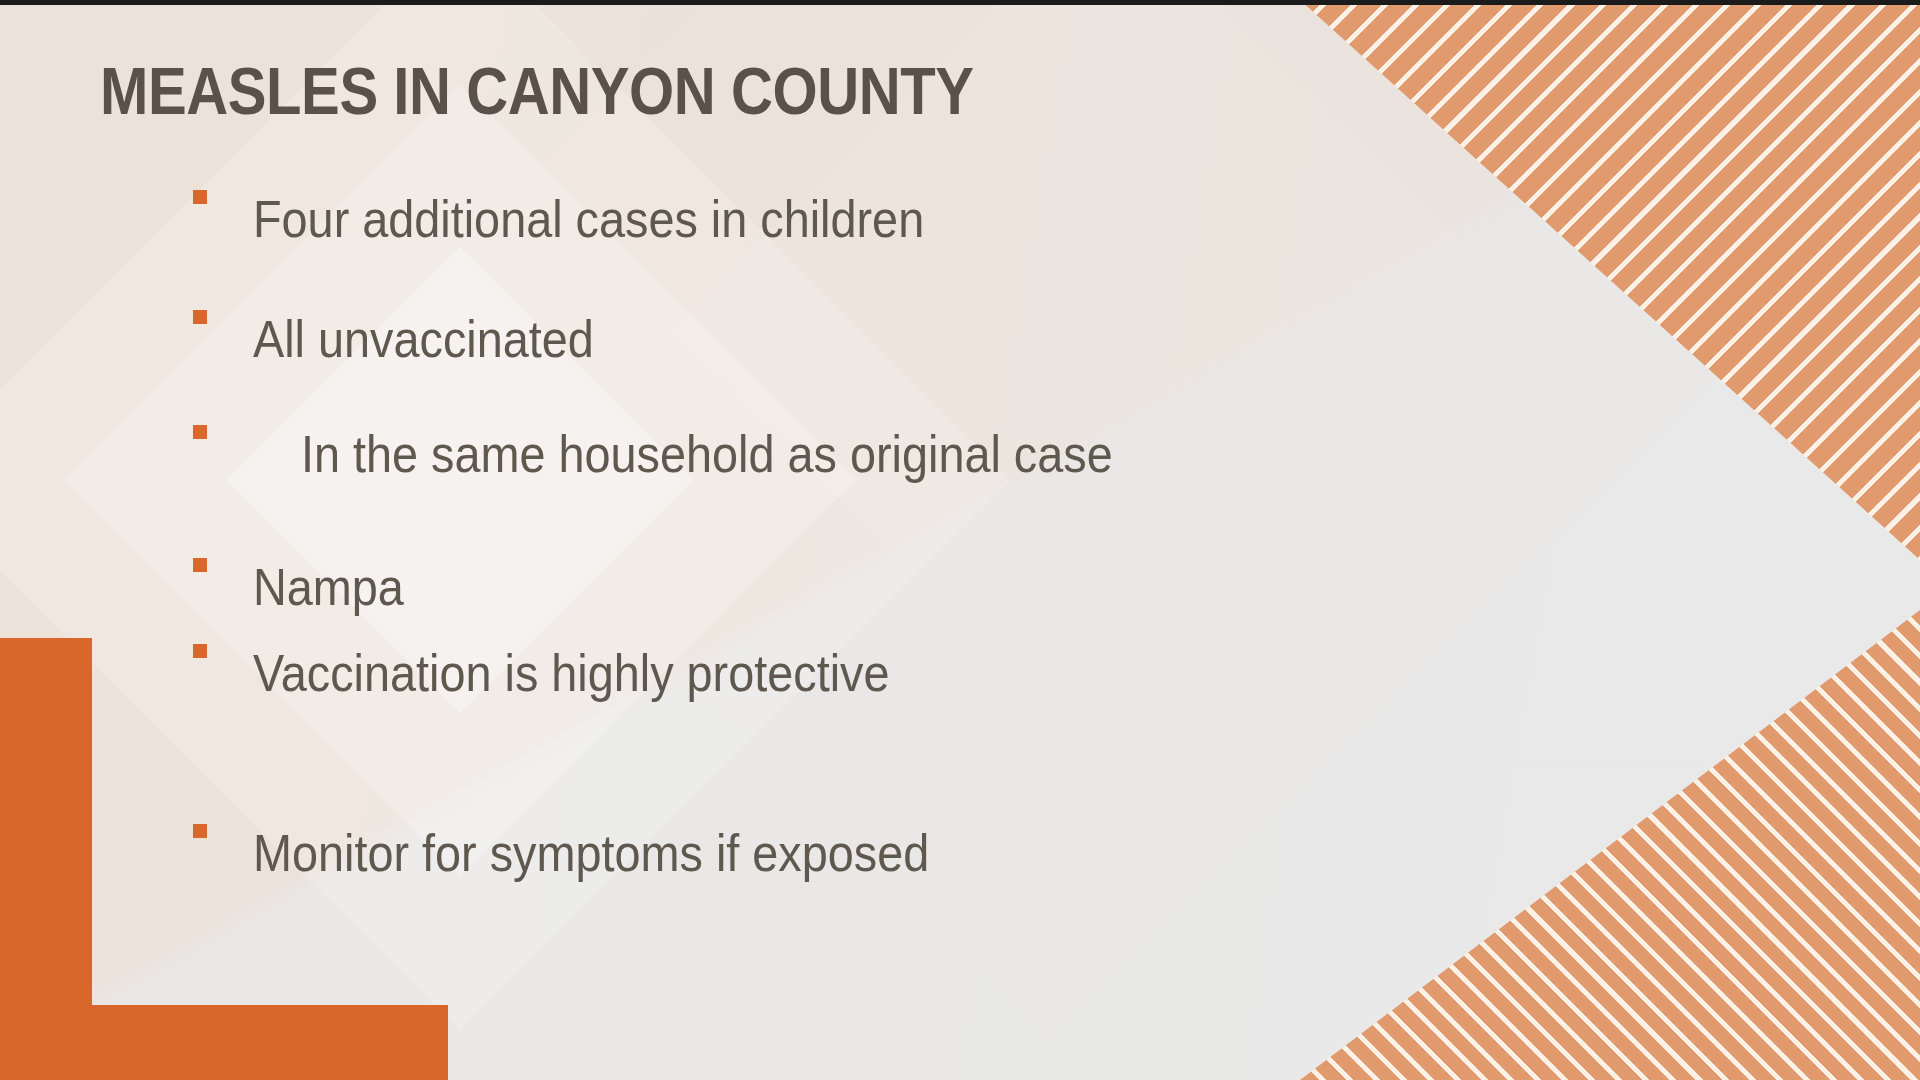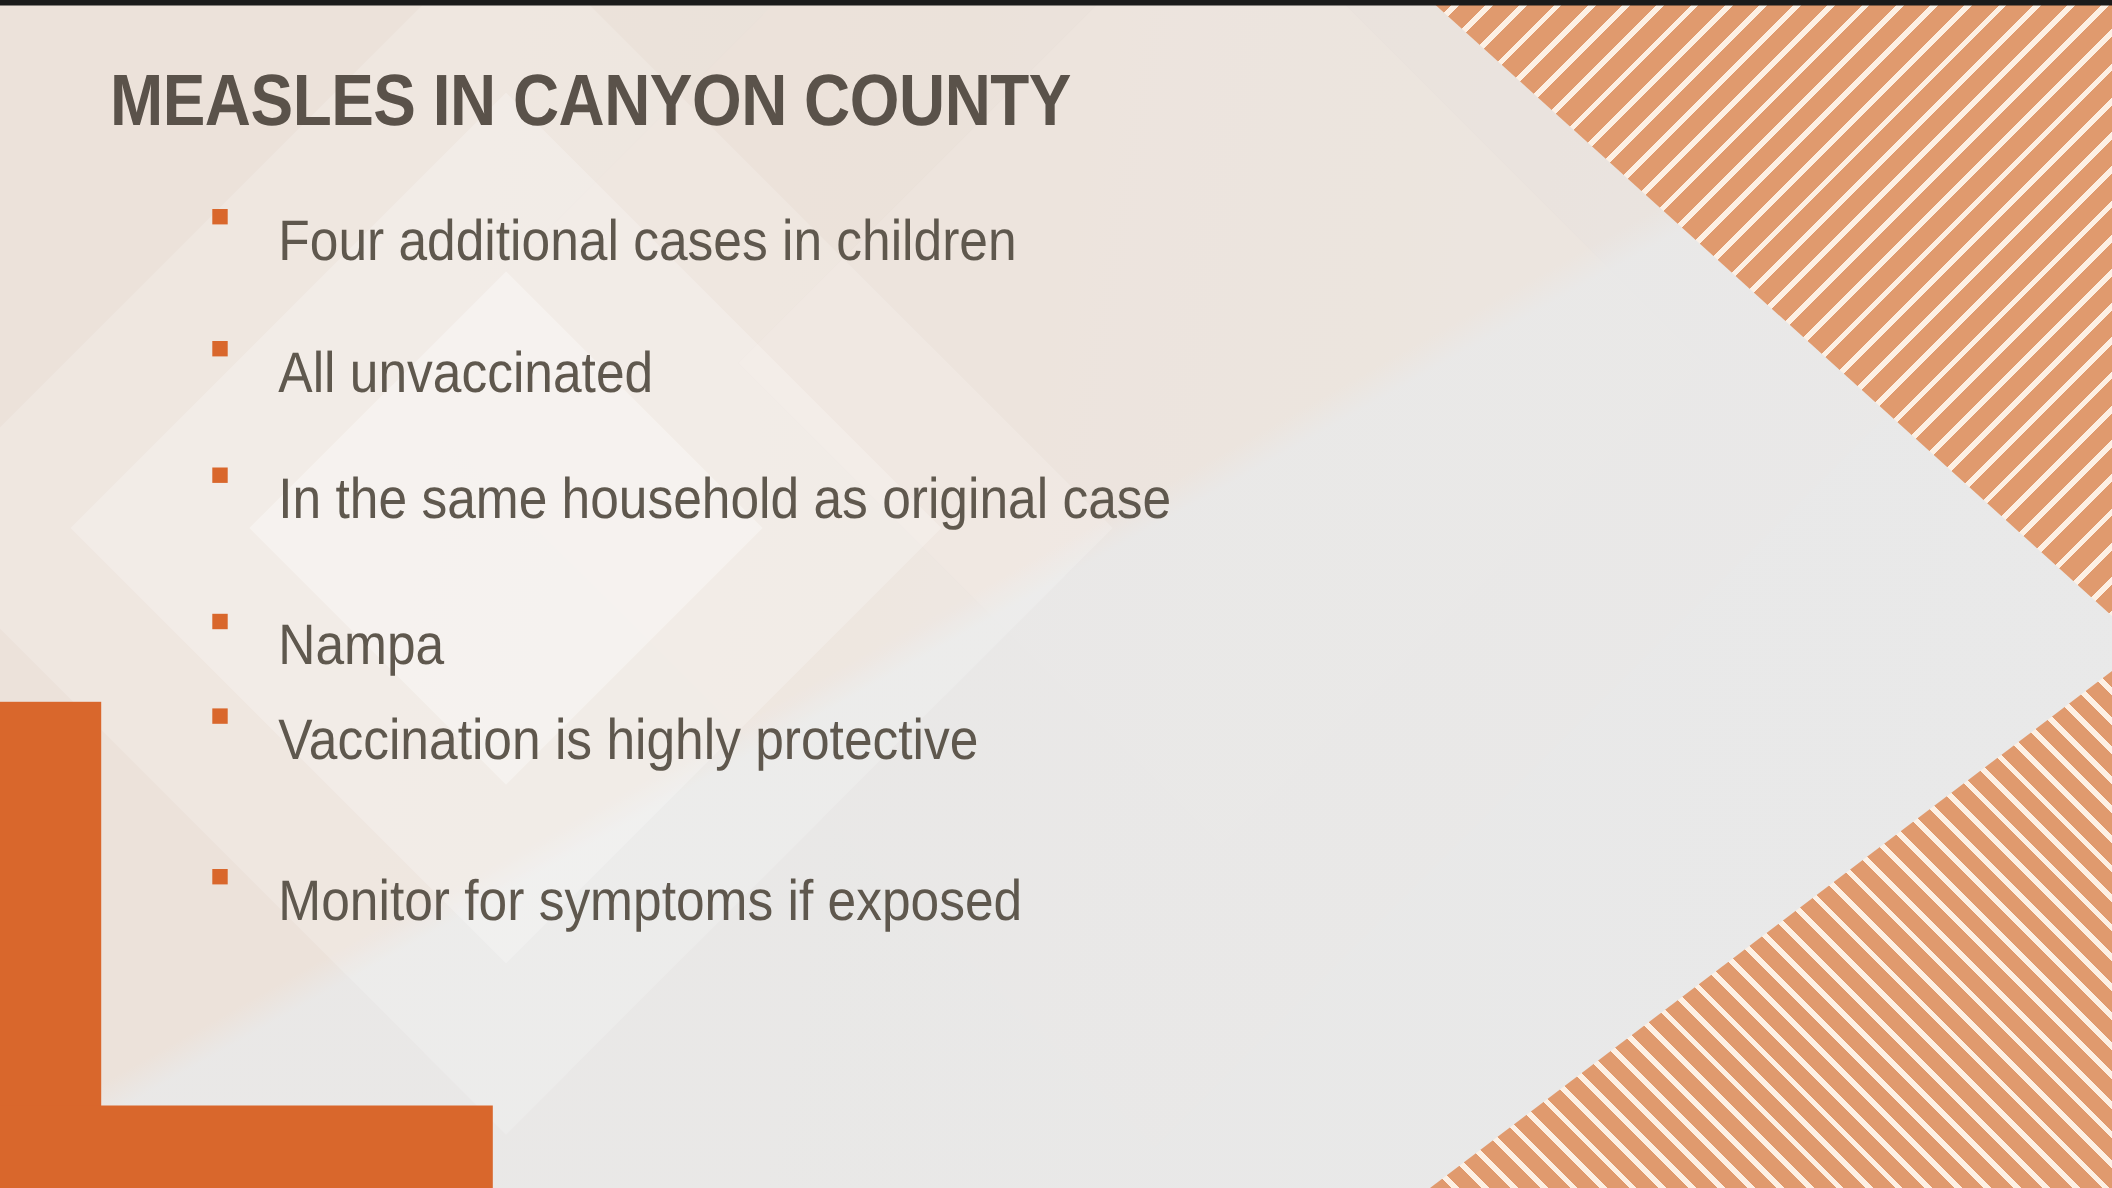--- a/index.html
+++ b/index.html
@@ -70,24 +70,24 @@
   .btxt{
     margin-left:46px;
     font-family:"Liberation Sans",sans-serif;
     font-weight:normal;font-size:52px;line-height:58px;
     transform:scaleX(0.9);transform-origin:left center;
     color:#5f584e;white-space:nowrap;
   }
 
   .r0{top:190px;}
   .r1{top:310px;}
-  .r2{top:425px;}
+  .r2{top:425px;gap:48px;}
   .r3{top:545px;margin-top:13px;}
   .r4{top:644px;}
-  .r5{top:790px;}
+  .r5{top:824px;}
 </style>
 </head>
 <body>
 
 <div id="slide">
 
   <div class="dia dia4"></div>
   <div class="dia dia5"></div>
   <div class="split"></div>
   <div class="dia dia1"></div>

